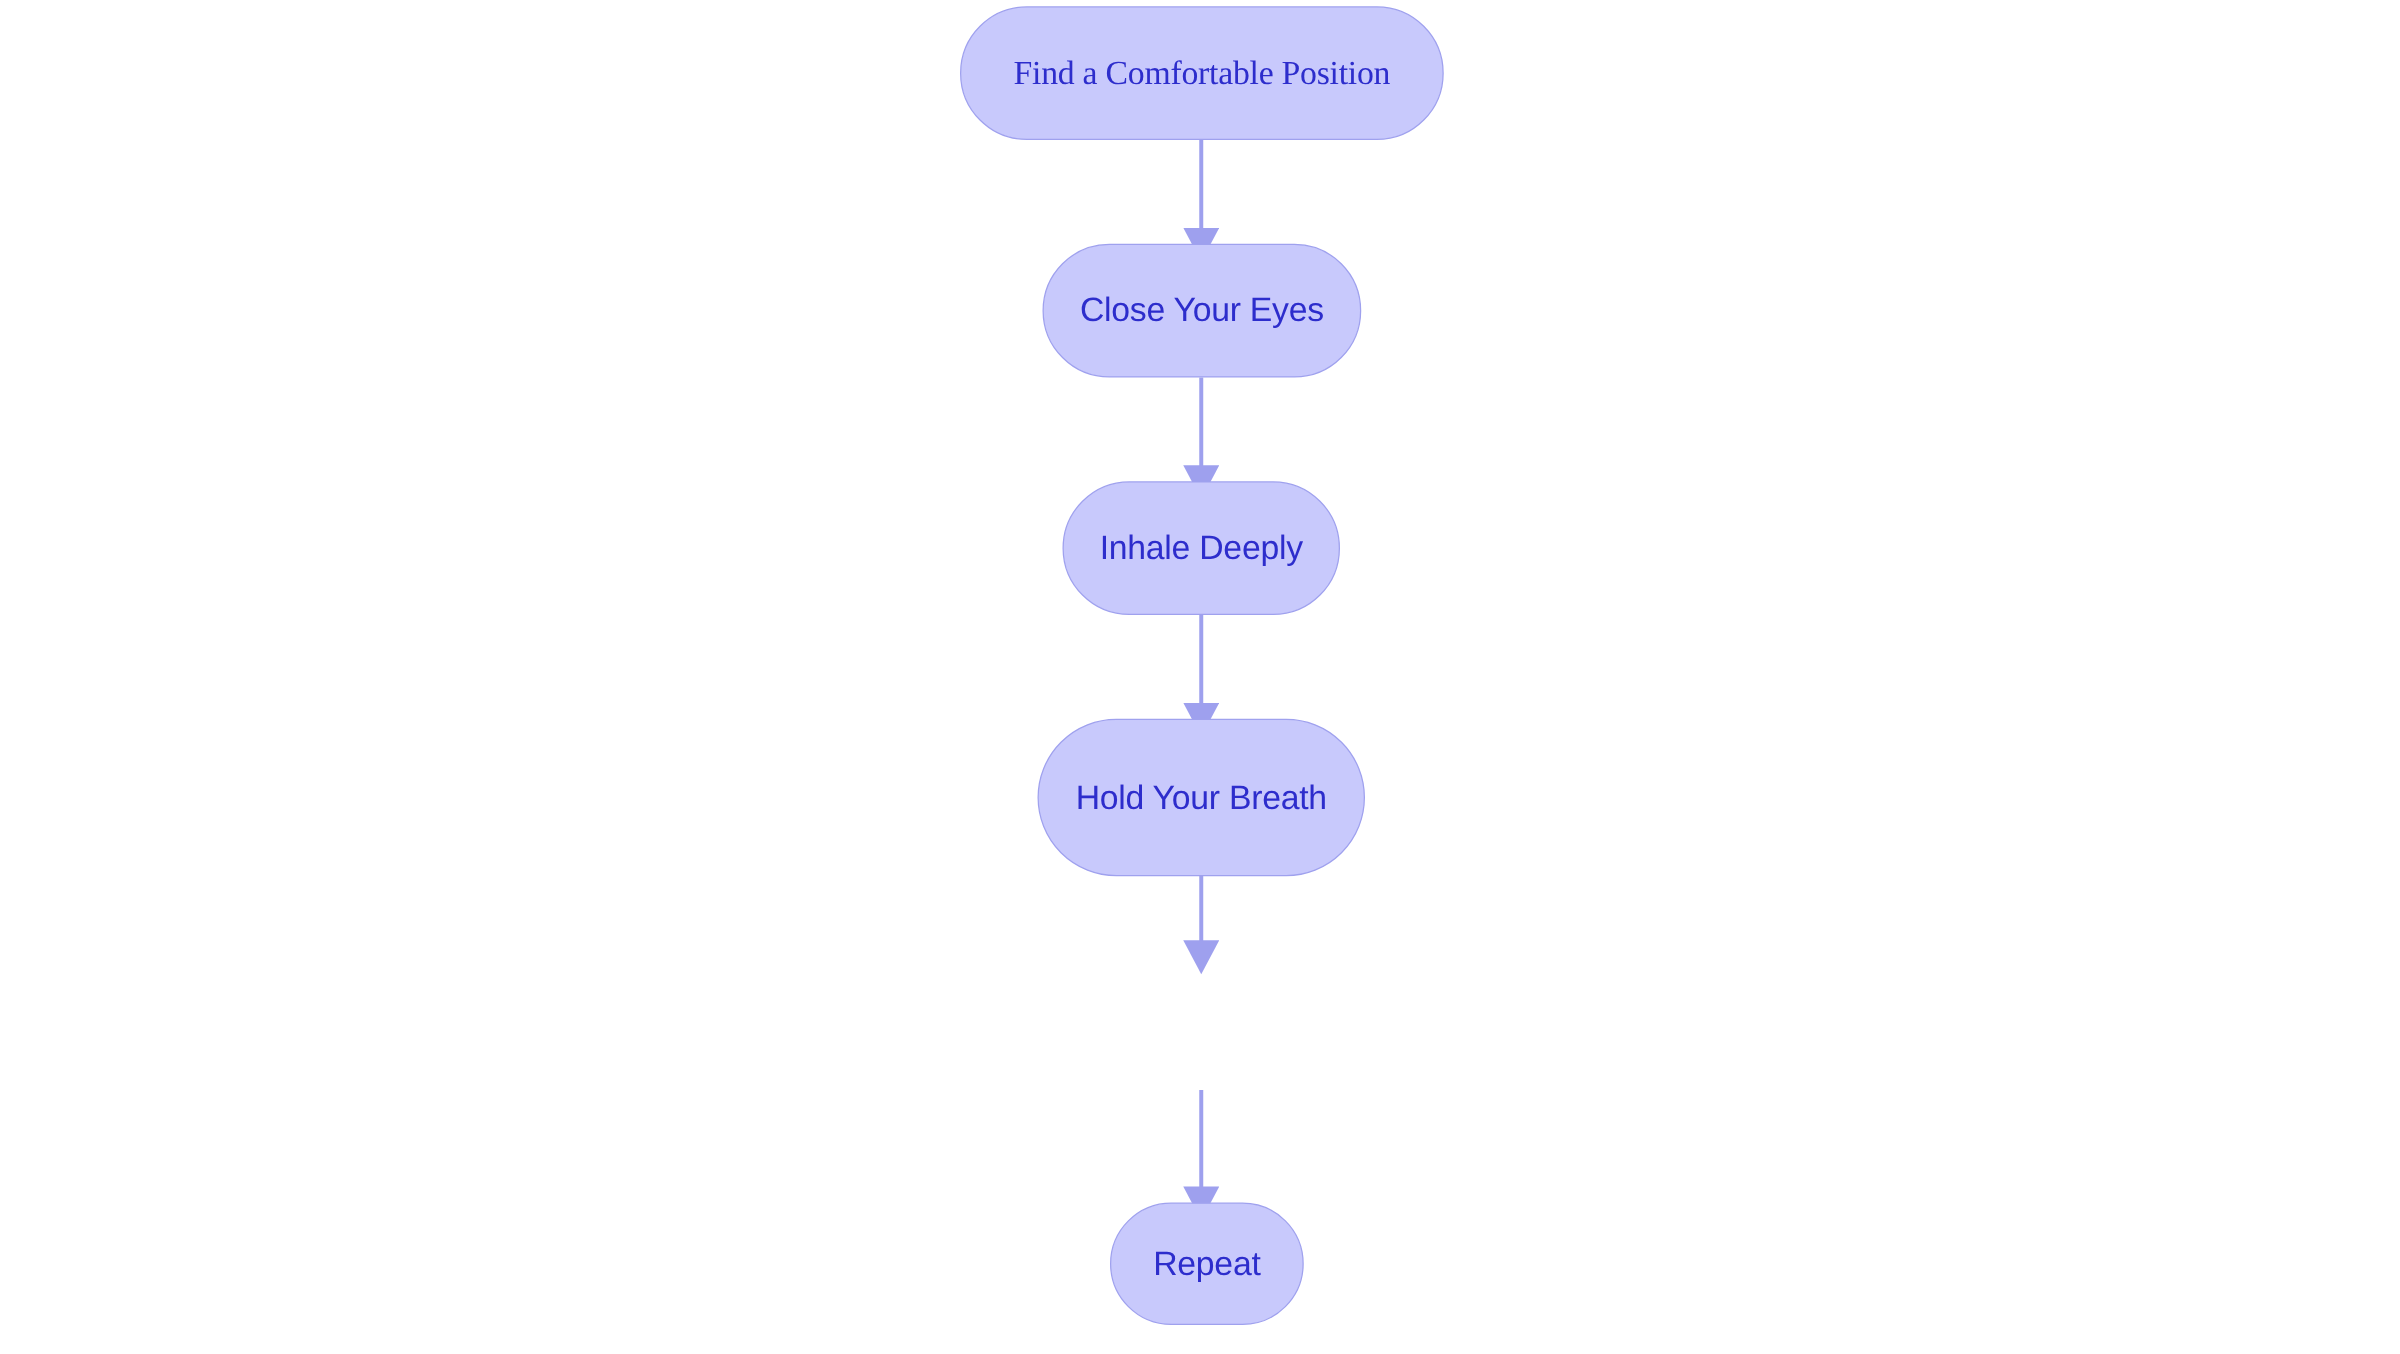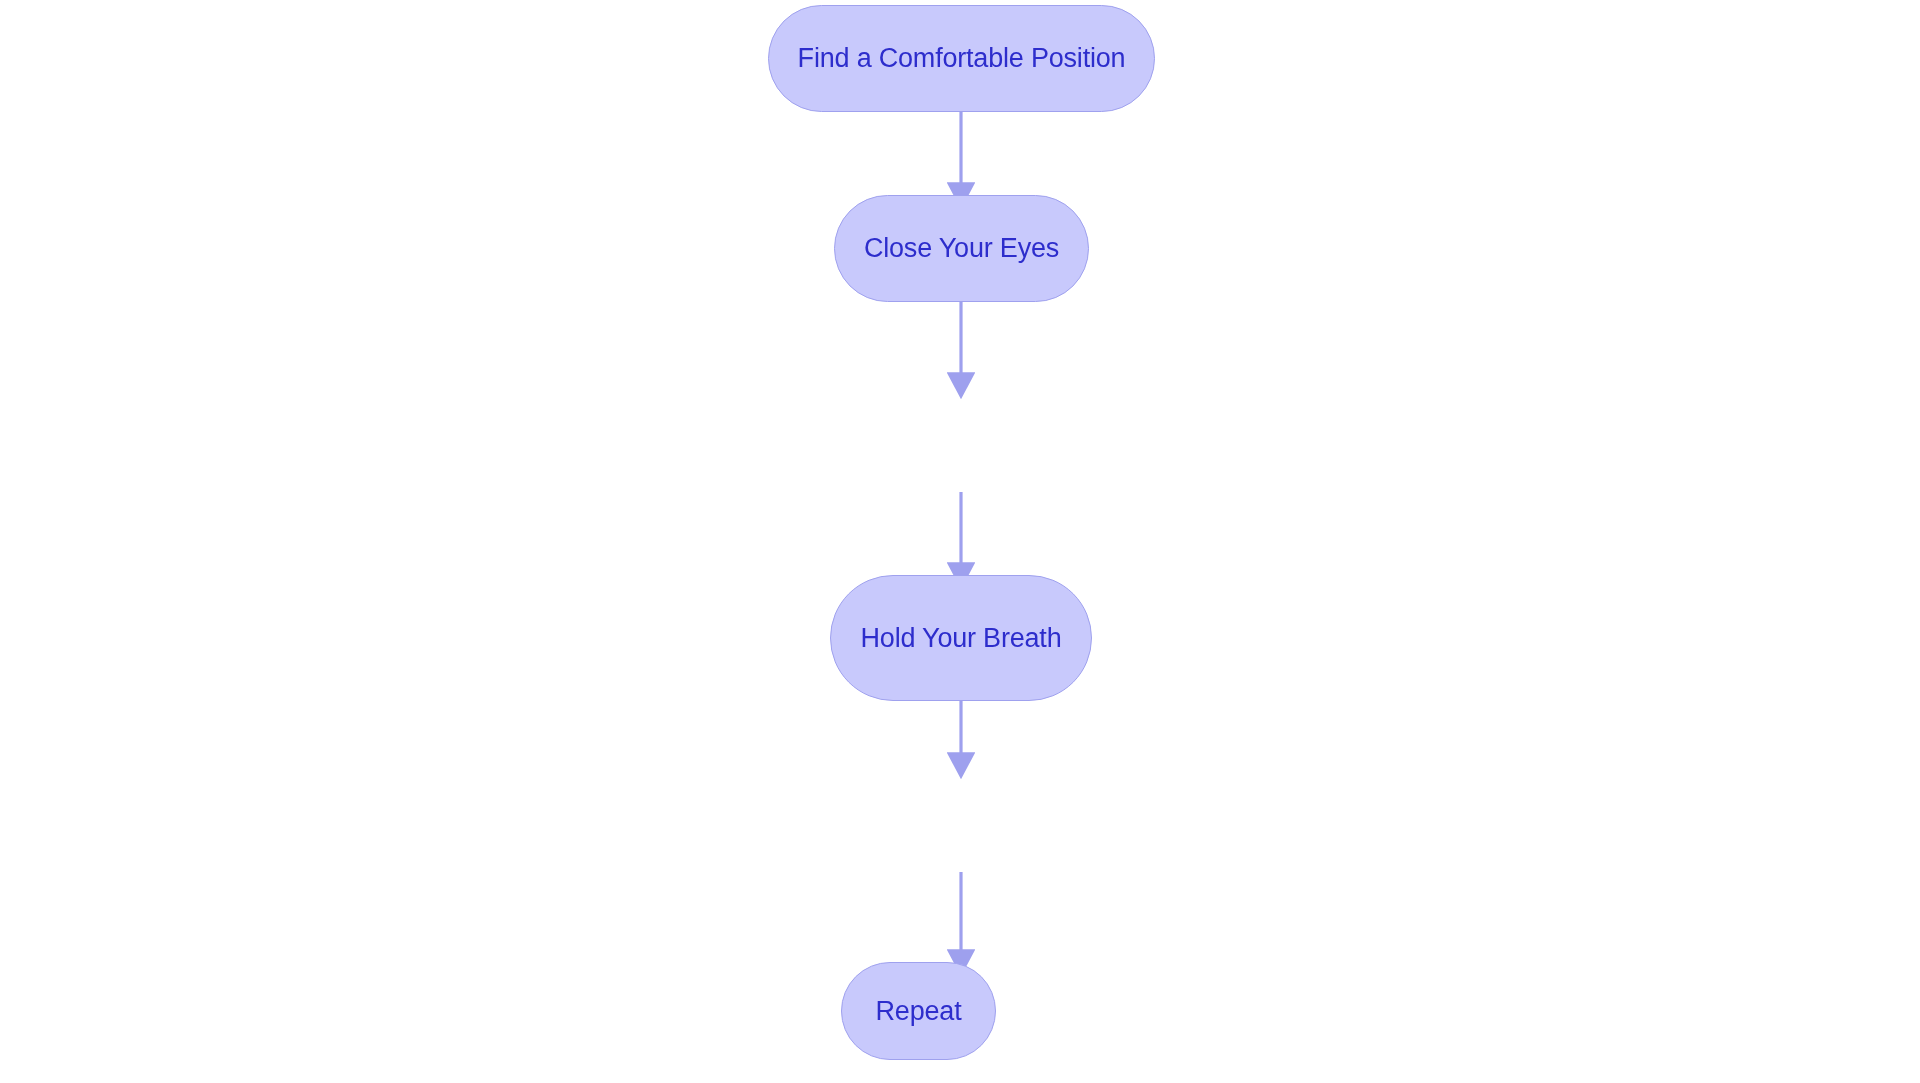--- a/index.html
+++ b/index.html
@@ -70,30 +70,33 @@
     <line x1="961" y1="302" x2="961" y2="376" stroke="#9ea0ee" stroke-width="3.2" marker-end="url(#arrow-tip)"></line>
 
     <line x1="961" y1="492" x2="961" y2="566" stroke="#9ea0ee" stroke-width="3.2" marker-end="url(#arrow-tip)"></line>
 
     <line x1="961" y1="682" x2="961" y2="756" stroke="#9ea0ee" stroke-width="3.2" marker-end="url(#arrow-tip)"></line>
 
     <line x1="961" y1="872" x2="961" y2="953" stroke="#9ea0ee" stroke-width="3.2" marker-end="url(#arrow-tip)"></line>
   </svg>
 
   <div class="flow-node" id="n1" style="left: 768px; top: 5px; width: 387px; height: 107px; background: rgb(200, 201, 252); border-color: rgb(159, 161, 238);">
-    <span class="flow-node-label" style="color: rgb(45, 45, 204);">Find a Comfortable Position</span>
+    <span class="flow-node-label" style="color: rgb(45, 45, 204); font-family: Liberation Serif, serif;">Find a Comfortable Position</span>
   </div>
 
   <div class="flow-node" id="n2" style="left: 834px; top: 195px; width: 255px; height: 107px; background: rgb(200, 201, 252); border-color: rgb(159, 161, 238);">
     <span class="flow-node-label" style="color: rgb(45, 45, 204);">Close Your Eyes</span>
   </div>
 
+  <div class="flow-node" id="n3" style="left: 850px; top: 385px; width: 222px; height: 107px; background: rgb(200, 201, 252); border-color: rgb(159, 161, 238);">
+    <span class="flow-node-label" style="color: rgb(45, 45, 204);">Inhale Deeply</span>
+  </div>
 
   <div class="flow-node" id="n4" style="left: 830px; top: 575px; width: 262px; height: 126px; background: rgb(200, 201, 252); border-color: rgb(159, 161, 238);">
     <span class="flow-node-label" style="color: rgb(45, 45, 204);">Hold Your Breath</span>
   </div>
 
 
-  <div class="flow-node" id="n6" style="left: 841px; top: 962px; width: 155px; height: 98px; background: rgb(200, 201, 252); border-color: rgb(159, 161, 238);">
+  <div class="flow-node" id="n6" style="left: 888px; top: 962px; width: 155px; height: 98px; background: rgb(200, 201, 252); border-color: rgb(159, 161, 238);">
     <span class="flow-node-label" style="color: rgb(45, 45, 204);">Repeat</span>
   </div>
 
 </div>
 
 </body></html>

